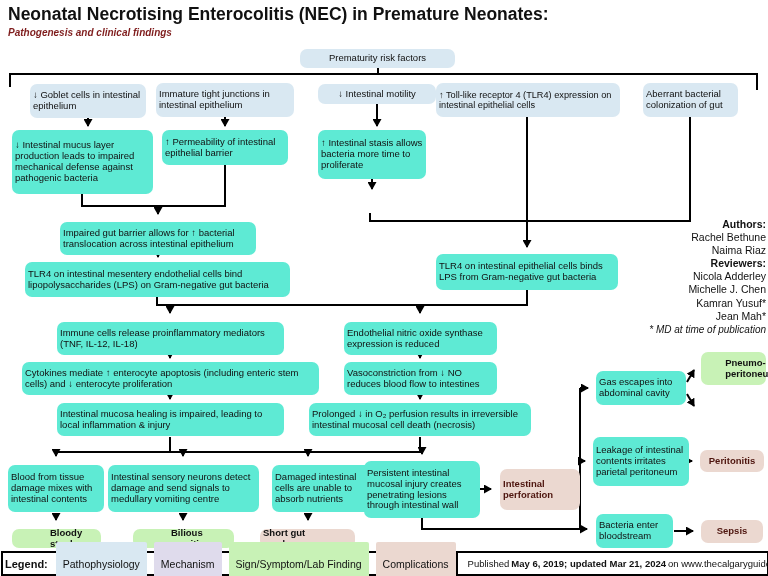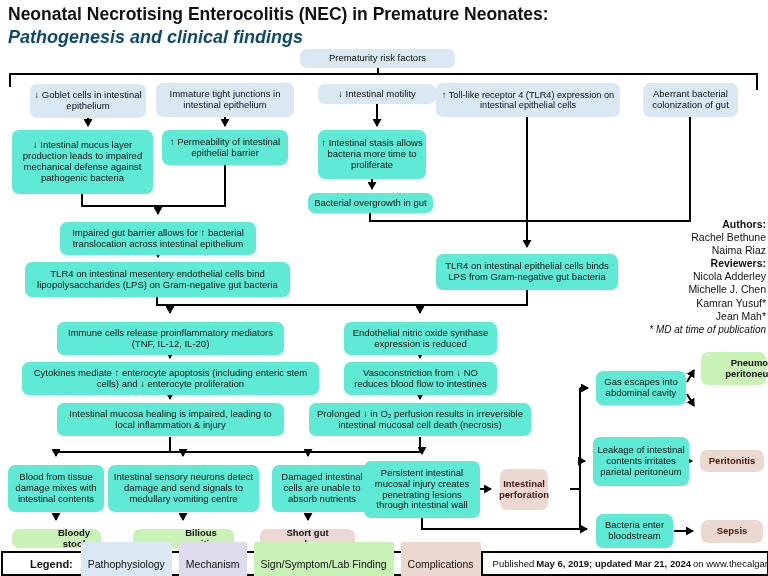--- a/index.html
+++ b/index.html
@@ -1,36 +1,36 @@
 <!DOCTYPE html>
 <html><head>
 <meta charset="utf-8">
 <style>
   html,body{margin:0;padding:0;background:#fff;}
   #canvas{position:relative;width:768px;height:576px;background:#fff;
           font-family:"Liberation Sans", sans-serif;color:#111;overflow:hidden;}
   #wires{position:absolute;left:0;top:0;width:768px;height:576px;}
   .hdr-title{position:absolute;left:8px;top:4px;font-size:17.5px;font-weight:700;color:#111;white-space:nowrap;}
-  .hdr-sub{position:absolute;left:8px;top:27px;font-size:18px;font-weight:700;font-style:italic;color:#0c4a6e;white-space:nowrap;}
+  .hdr-sub{position:absolute;left:8px;top:27px;font-size:10px;font-weight:700;font-style:italic;color:#7f1d1d;white-space:nowrap;}
   .node{position:absolute;display:flex;align-items:center;justify-content:center;
-        text-align:center;border-radius:7px;font-size:9.5px;line-height:1.14;
+        border-radius:7px;font-size:9.5px;line-height:1.14;
         padding:1px 3px;box-sizing:border-box;color:#111;}
   .patho{background:#d9e8f2;}
   .mech{background:#5eead4;}
   .sign{background:#c8f2b6;font-weight:700;padding-left:38px;}
   .comp{background:#ebd8d0;font-weight:700;}
   .comp-dark{color:#4e150e;}
   .small{font-size:9.2px;}
   .credits{position:absolute;left:600px;top:218px;width:166px;text-align:right;
            font-size:10.5px;line-height:13.1px;color:#111;}
   .credits .b{font-weight:700;}
   .credits .i{font-style:italic;font-size:10px;}
   .legendbar{position:absolute;left:1px;top:551px;width:764px;height:21px;border:2px solid #000;
              display:flex;align-items:center;font-size:10.5px;background:#fff;}
-  .legendbar .lg-label{font-weight:700;margin:0 8px 0 27px;font-size:11px;}
+  .legendbar .lg-label{font-weight:700;margin:0 8px 0 2px;font-size:11px;}
   .chip{padding:16px 7px;margin-right:7px;border-radius:2px;white-space:nowrap;}
   .chip-patho{background:#d9e8f2;}
   .chip-mech{background:#dfdbec;}
   .chip-sign{background:#c8f2b6;}
   .chip-comp{background:#ebd8d0;margin-right:0;}
   .lg-right{display:flex;align-items:center;border-left:2px solid #000;height:100%;
             flex:1;padding-left:10px;font-size:9.5px;white-space:nowrap;}
   .lg-right .b{font-weight:700;margin:0 2px;}
 </style>
 </head>
@@ -90,42 +90,41 @@
   <div class="node patho" style="left:300px;top:49px;width:155px;height:19px">Prematurity risk factors</div>
   <div class="node patho" style="left:30px;top:84px;width:116px;height:34px">↓ Goblet cells in intestinal epithelium</div>
   <div class="node patho" style="left:156px;top:83px;width:138px;height:34px">Immature tight junctions in intestinal epithelium</div>
   <div class="node patho" style="left:318px;top:84px;width:118px;height:20px">↓ Intestinal motility</div>
   <div class="node patho small" style="left:436px;top:83px;width:184px;height:34px">↑ Toll-like receptor 4 (TLR4) expression on intestinal epithelial cells</div>
   <div class="node patho" style="left:643px;top:83px;width:95px;height:34px">Aberrant bacterial colonization of gut</div>
 
   <div class="node mech" style="left:12px;top:130px;width:141px;height:64px">↓ Intestinal mucus layer production leads to impaired mechanical defense against pathogenic bacteria</div>
   <div class="node mech" style="left:162px;top:130px;width:126px;height:35px">↑ Permeability of intestinal epithelial barrier</div>
   <div class="node mech" style="left:318px;top:130px;width:108px;height:49px">↑ Intestinal stasis allows bacteria more time to proliferate</div>
-  <div class="node mech" style="left:308px;top:193px;width:125px;height:20px">Bacterial overgrowth in gut</div>
 
   <div class="node mech" style="left:60px;top:222px;width:196px;height:33px">Impaired gut barrier allows for ↑ bacterial translocation across intestinal epithelium</div>
   <div class="node mech" style="left:25px;top:262px;width:265px;height:35px">TLR4 on intestinal mesentery endothelial cells bind lipopolysaccharides (LPS) on Gram-negative gut bacteria</div>
   <div class="node mech" style="left:436px;top:254px;width:182px;height:36px">TLR4 on intestinal epithelial cells binds LPS from Gram-negative gut bacteria</div>
 
-  <div class="node mech" style="left:57px;top:322px;width:227px;height:33px">Immune cells release proinflammatory mediators (TNF, IL-12, IL-20)</div>
+  <div class="node mech" style="left:57px;top:322px;width:227px;height:33px">Immune cells release proinflammatory mediators (TNF, IL-12, IL-18)</div>
   <div class="node mech" style="left:22px;top:362px;width:297px;height:33px">Cytokines mediate ↑ enterocyte apoptosis (including enteric stem cells) and ↓ enterocyte proliferation</div>
   <div class="node mech" style="left:57px;top:403px;width:227px;height:33px">Intestinal mucosa healing is impaired, leading to local inflammation &amp; injury</div>
   <div class="node mech" style="left:344px;top:322px;width:153px;height:33px">Endothelial nitric oxide synthase expression is reduced</div>
   <div class="node mech" style="left:344px;top:362px;width:153px;height:33px">Vasoconstriction from ↓ NO reduces blood flow to intestines</div>
   <div class="node mech" style="left:309px;top:403px;width:222px;height:33px">Prolonged ↓ in O₂ perfusion results in irreversible intestinal mucosal cell death (necrosis)</div>
 
   <div class="node mech" style="left:8px;top:465px;width:96px;height:47px">Blood from tissue damage mixes with intestinal contents</div>
   <div class="node mech" style="left:108px;top:465px;width:151px;height:47px">Intestinal sensory neurons detect damage and send signals to medullary vomiting centre</div>
   <div class="node mech" style="left:272px;top:465px;width:100px;height:47px">Damaged intestinal cells are unable to absorb nutrients</div>
   <div class="node mech" style="left:364px;top:461px;width:116px;height:57px">Persistent intestinal mucosal injury creates penetrating lesions through intestinal wall</div>
 
   <div class="node sign" style="left:12px;top:529px;width:89px;height:19px">Bloody stool</div>
   <div class="node sign" style="left:133px;top:529px;width:101px;height:19px">Bilious vomiting</div>
   <div class="node comp" style="left:260px;top:529px;width:95px;height:19px">Short gut syndrome</div>
-  <div class="node comp comp-dark" style="left:500px;top:469px;width:48px;height:41px">Intestinal perforation</div>
+  <div class="node comp comp-dark" style="left:500px;top:469px;width:80px;height:41px">Intestinal perforation</div>
 
   <div class="node mech" style="left:596px;top:371px;width:90px;height:34px">Gas escapes into abdominal cavity</div>
   <div class="node sign" style="left:701px;top:352px;width:65px;height:33px">Pneumo-peritoneum</div>
   <div class="node mech" style="left:593px;top:437px;width:96px;height:49px">Leakage of intestinal contents irritates parietal peritoneum</div>
   <div class="node comp comp-dark" style="left:700px;top:450px;width:64px;height:22px">Peritonitis</div>
   <div class="node mech" style="left:596px;top:514px;width:77px;height:34px">Bacteria enter bloodstream</div>
   <div class="node comp comp-dark" style="left:701px;top:520px;width:62px;height:23px">Sepsis</div>
 
   <div class="credits">
     <div class="b">Authors:</div>

